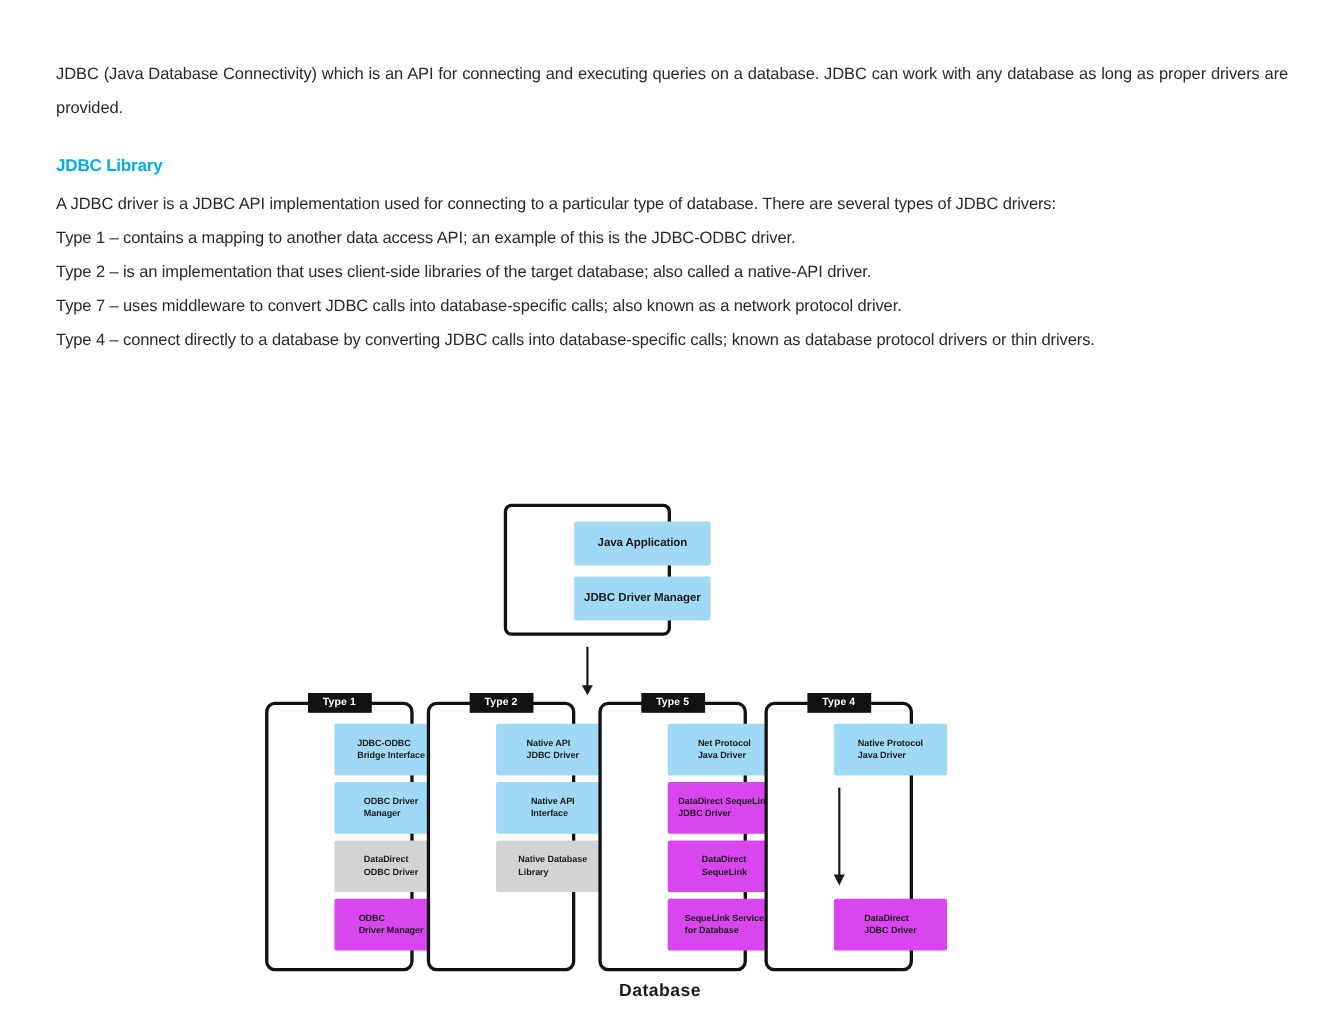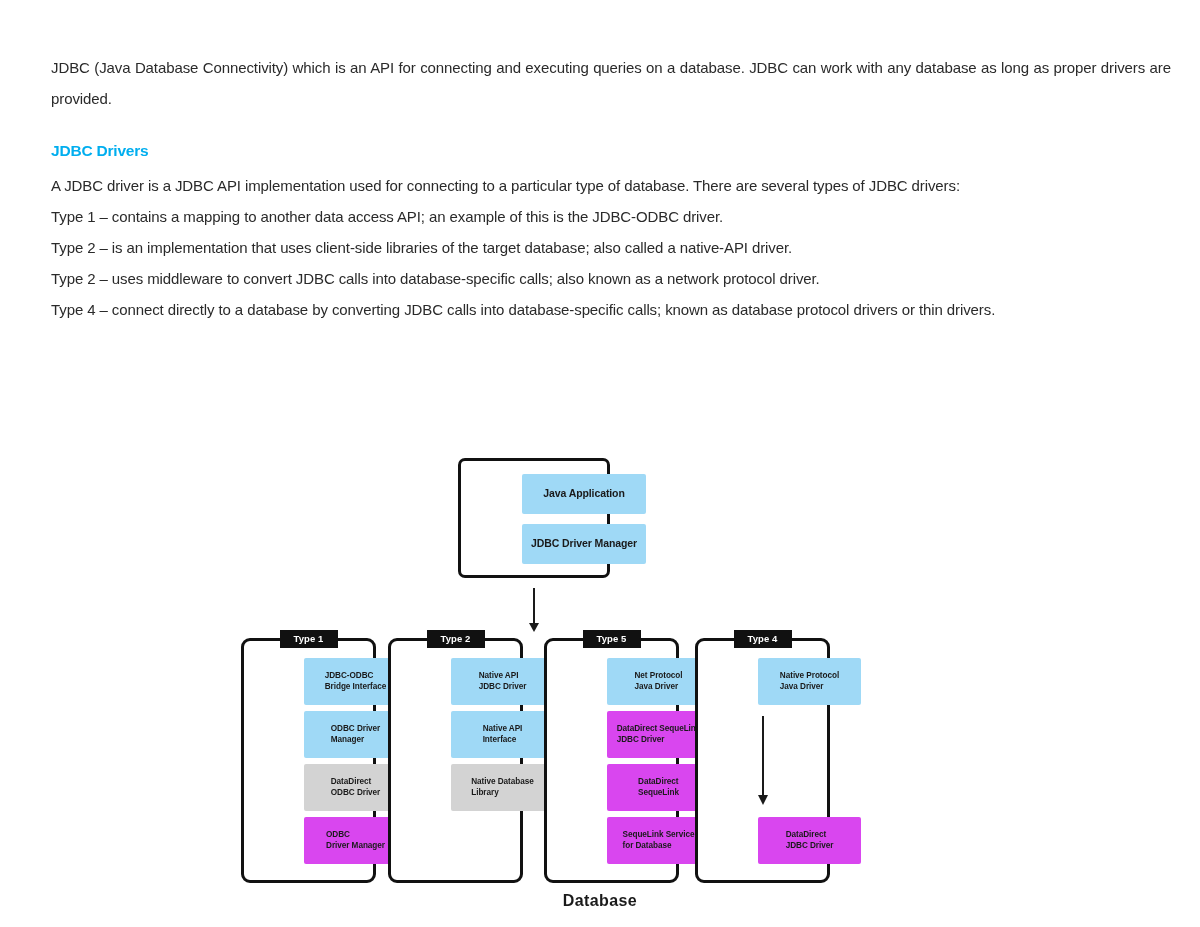--- a/index.html
+++ b/index.html
@@ -211,27 +211,27 @@
 </head>
 <body>
 
 <div class="page">
 
   <div class="article">
 
 
     <p class="body-par">JDBC (Java Database Connectivity) which is an API for connecting and executing queries on a database. JDBC can work with any database as long as proper drivers are provided.</p>
 
-    <h2 class="section-heading second">JDBC Drivers</h2>
+    <h2 class="section-heading second">JDBC Library</h2>
 
     <p class="body-par">A JDBC driver is a JDBC API implementation used for connecting to a particular type of database. There are several types of JDBC drivers:</p>
 
     <p class="type-line">Type 1 – contains a mapping to another data access API; an example of this is the JDBC-ODBC driver.</p>
     <p class="type-line">Type 2 – is an implementation that uses client-side libraries of the target database; also called a native-API driver.</p>
-    <p class="type-line">Type 2 – uses middleware to convert JDBC calls into database-specific calls; also known as a network protocol driver.</p>
+    <p class="type-line">Type 7 – uses middleware to convert JDBC calls into database-specific calls; also known as a network protocol driver.</p>
     <p class="type-line">Type 4 – connect directly to a database by converting JDBC calls into database-specific calls; known as database protocol drivers or thin drivers.</p>
 
   </div>
 
   <div class="diagram">
 
     <div class="top-container">
       <div class="node blue n0">Java Application</div>
       <div class="node blue n1">JDBC Driver Manager</div>
     </div>

